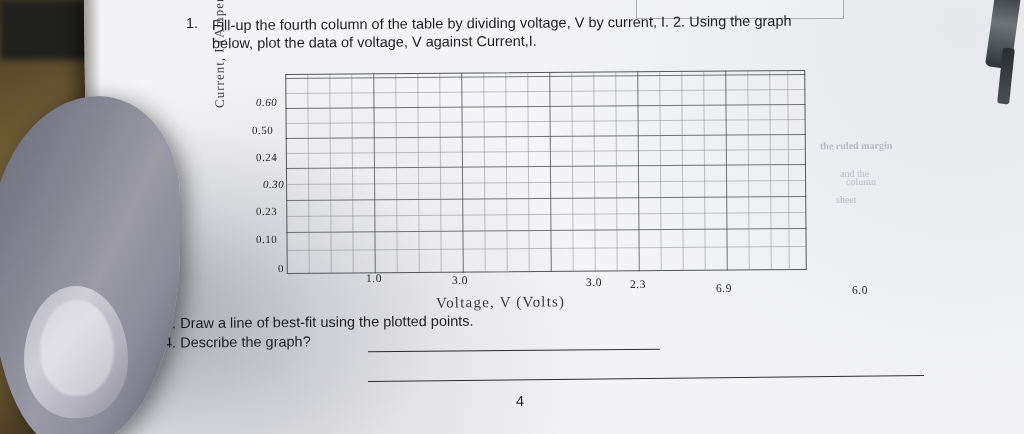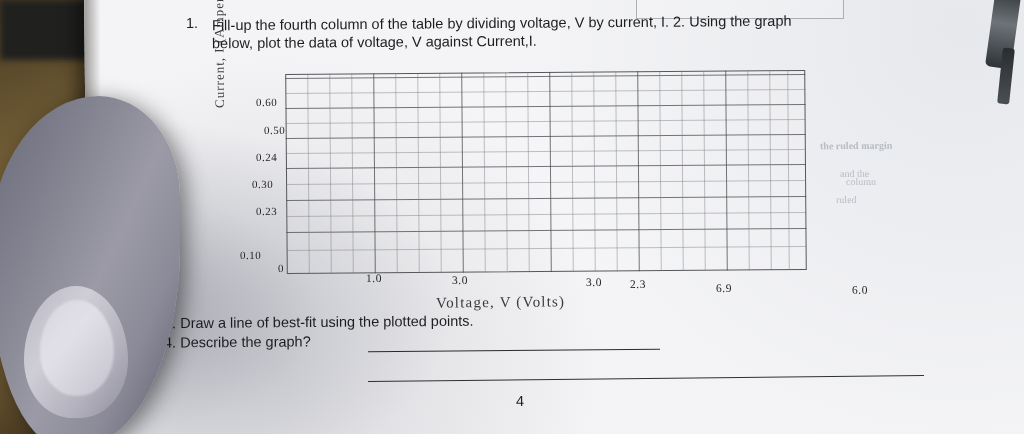--- a/index.html
+++ b/index.html
@@ -327,40 +327,40 @@
     <div class="gridline-v" style="left:352px;"></div>
     <div class="gridline-v minor" style="left:374px;"></div>
     <div class="gridline-v minor" style="left:396px;"></div>
     <div class="gridline-v minor" style="left:418px;"></div>
     <div class="gridline-v" style="left:440px;"></div>
     <div class="gridline-v minor" style="left:462px;"></div>
     <div class="gridline-v minor" style="left:484px;"></div>
     <div class="gridline-v minor" style="left:502px;"></div>
   </div>
 
-  <div class="ylabel" style="left:256px; top:96px; transform:rotate(-0.45deg);">0.60</div>
-  <div class="ylabel" style="left:264px; top:124px; transform:rotate(-0.45deg);">0.50</div>
+  <div class="ylabel" style="left:256px; top:96px; transform:rotate(-0.45deg);font-style:italic;">0.60</div>
+  <div class="ylabel" style="left:252px; top:124px; transform:rotate(-0.45deg);">0.50</div>
   <div class="ylabel" style="left:256px; top:151px; transform:rotate(-0.45deg);">0.24</div>
-  <div class="ylabel" style="left:252px; top:178px; transform:rotate(-0.45deg);">0.30</div>
+  <div class="ylabel" style="left:263px; top:178px; transform:rotate(-0.45deg);font-style:italic;">0.30</div>
   <div class="ylabel" style="left:256px; top:205px; transform:rotate(-0.45deg);">0.23</div>
-  <div class="ylabel" style="left:240px; top:233px; transform:rotate(-0.45deg);margin-top:16px;">0.10</div>
+  <div class="ylabel" style="left:256px; top:233px; transform:rotate(-0.45deg);">0.10</div>
 
   <div class="xlabel" style="left:366px; top:272px; transform:rotate(-0.45deg);">1.0</div>
   <div class="xlabel" style="left:452px; top:274px; transform:rotate(-0.45deg);">3.0</div>
   <div class="xlabel" style="left:540px; top:276px; transform:rotate(-0.45deg);margin-left:46px;">3.0</div>
   <div class="xlabel" style="left:630px; top:278px; transform:rotate(-0.45deg);">2.3</div>
   <div class="xlabel" style="left:716px; top:282px; transform:rotate(-0.45deg);">6.9</div>
   <div class="xlabel" style="left:804px; top:284px; transform:rotate(-0.45deg);padding-left:48px;">6.0</div>
 
   <div class="axis-title-x">Voltage, V (Volts)</div>
 
   <div class="ghost g1">the ruled margin</div>
   <div class="ghost g2">and the</div>
   <div class="ghost g3">column</div>
-  <div class="ghost g4">ruled</div>
+  <div class="ghost g4">sheet</div>
 
   <div class="txt q3">3. Draw a line of best-fit using the plotted points.</div>
   <div class="txt q4">4. Describe the graph?</div>
   <div class="q4-rule"></div>
 
   <div class="foot-rule"></div>
   <div class="txt page-no">4</div>
 
   <div class="hand"></div>
   <div class="thumb"></div>

